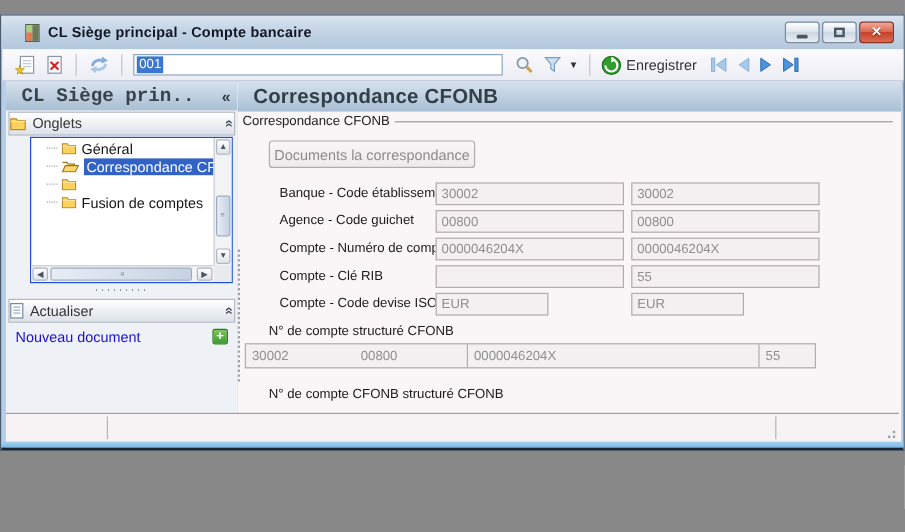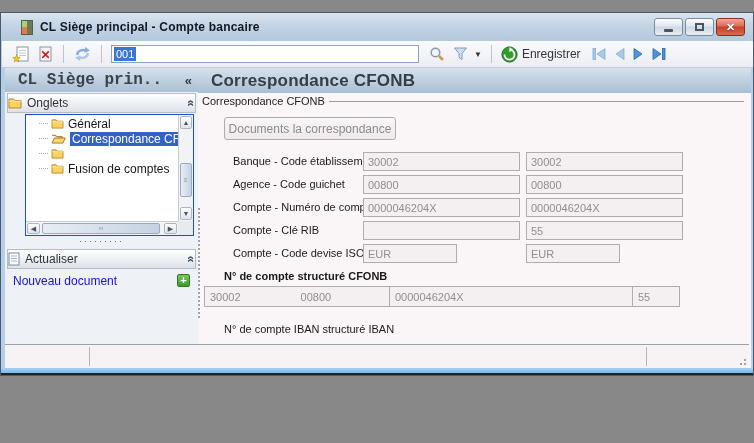--- a/index.html
+++ b/index.html
@@ -367,31 +367,31 @@
       <span class="flabel">Compte - Clé RIB</span>
       <span class="field f1"></span>
       <span class="field f2">55</span>
     </div>
     <div class="frow short" style="left:0; right:0; top:176px;">
       <span class="flabel">Compte - Code devise ISO :</span>
       <span class="field f1">EUR</span>
       <span class="field f2">EUR</span>
     </div>
 
-    <span class="sec-label" style="top:202px;font-weight:bold;">N° de compte structuré CFONB</span>
+    <span class="sec-label" style="top:202px;">N° de compte structuré CFONB</span>
     <div class="struct-box">
       <span class="seg seg1">
         <span>30002</span>
         <span class="b2">00800</span>
       </span>
       <span class="seg seg2">0000046204X</span>
       <span class="seg seg3">55</span>
     </div>
 
-    <span class="sec-label" style="top:255px;">N° de compte IBAN structuré IBAN</span>
+    <span class="sec-label" style="top:255px;">N° de compte CFONB structuré CFONB</span>
   </div>
 
   <div class="statusbar">
     <div class="cell-div" style="left:84px;"></div>
     <div class="cell-div" style="left:641px;"></div>
     <div class="grip">
       <i style="right:0;bottom:0;"></i>
         <i style="right:4px;bottom:0;"></i>
         <i style="right:0;bottom:4px;"></i>
     </div>

